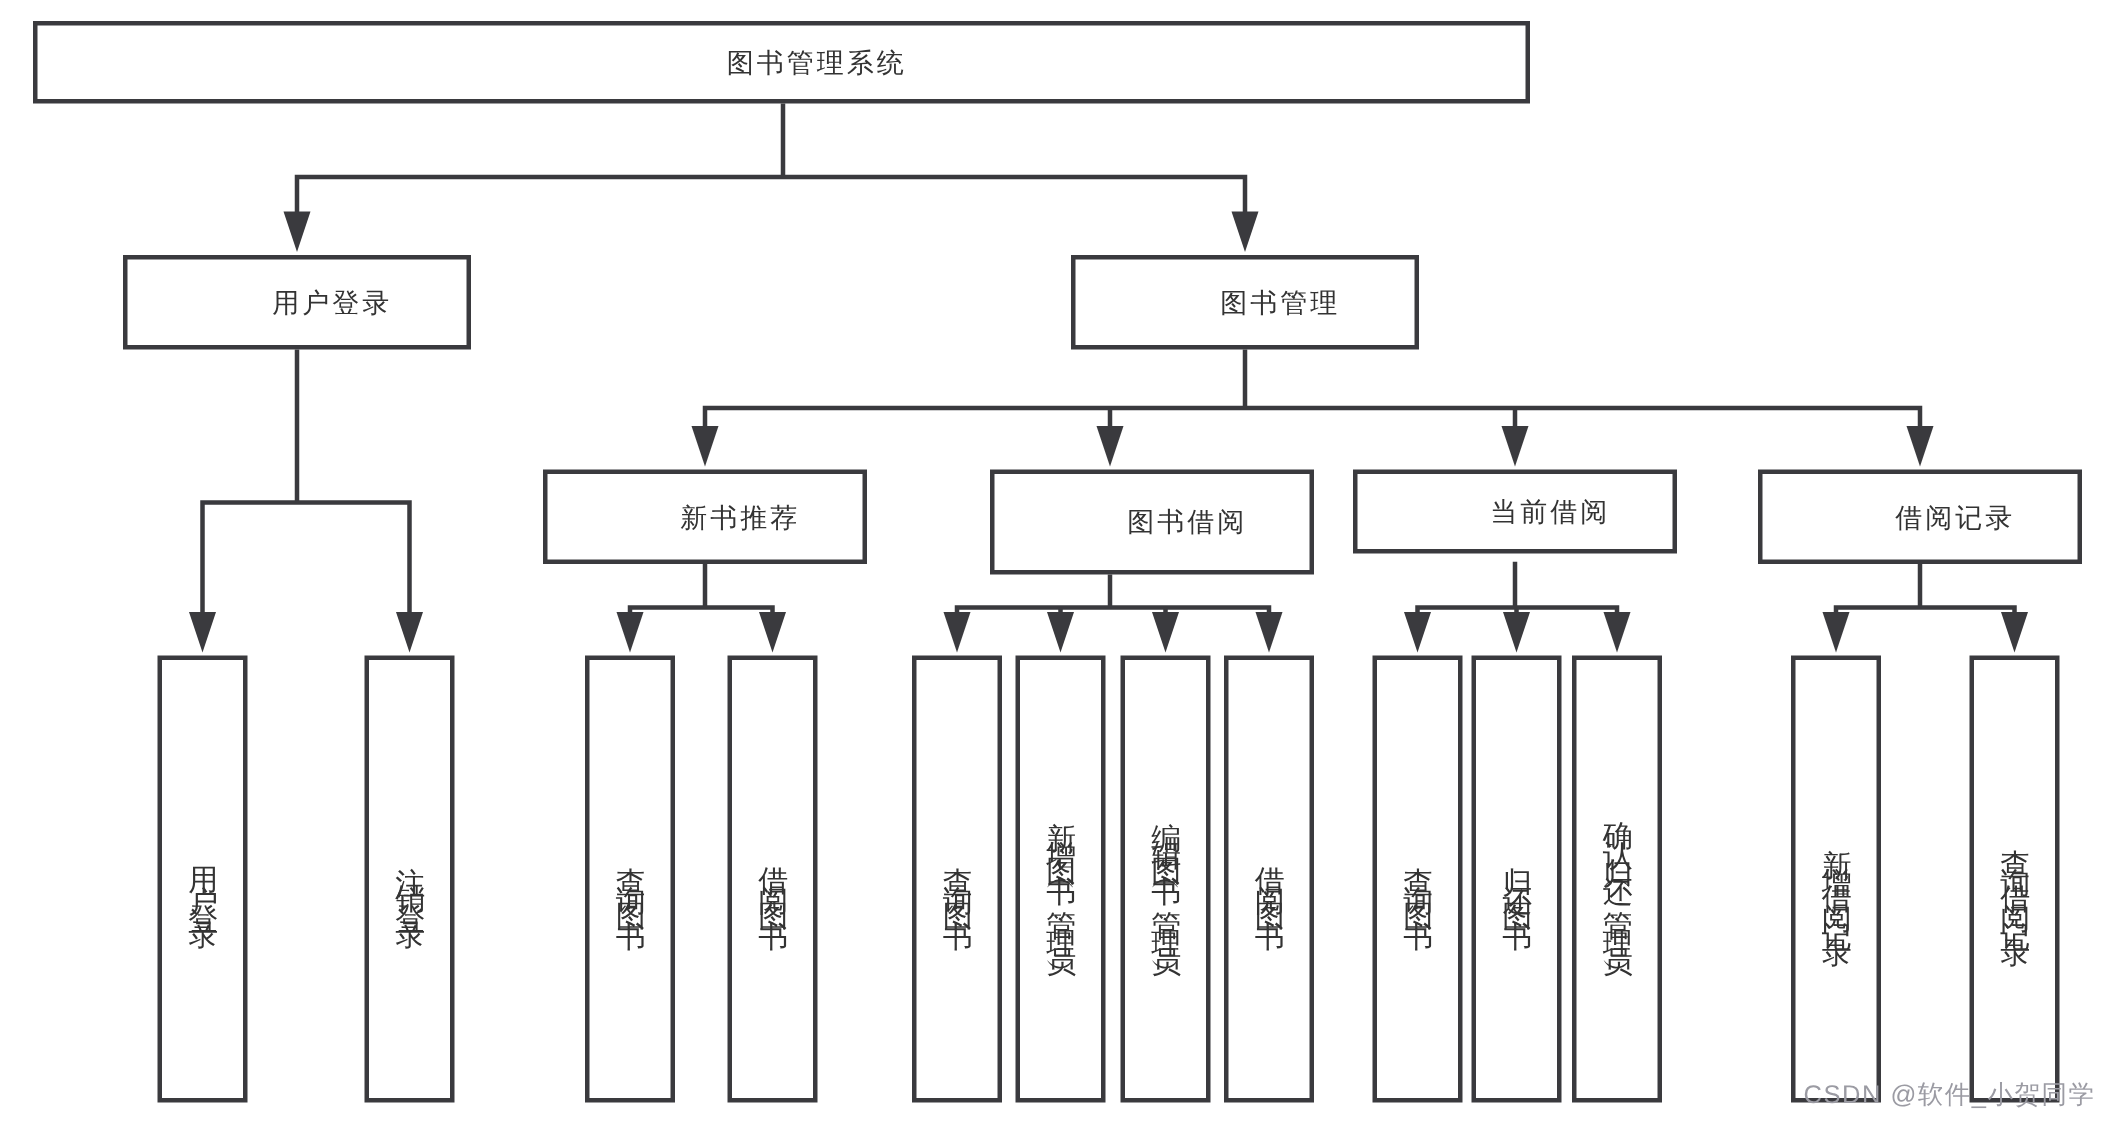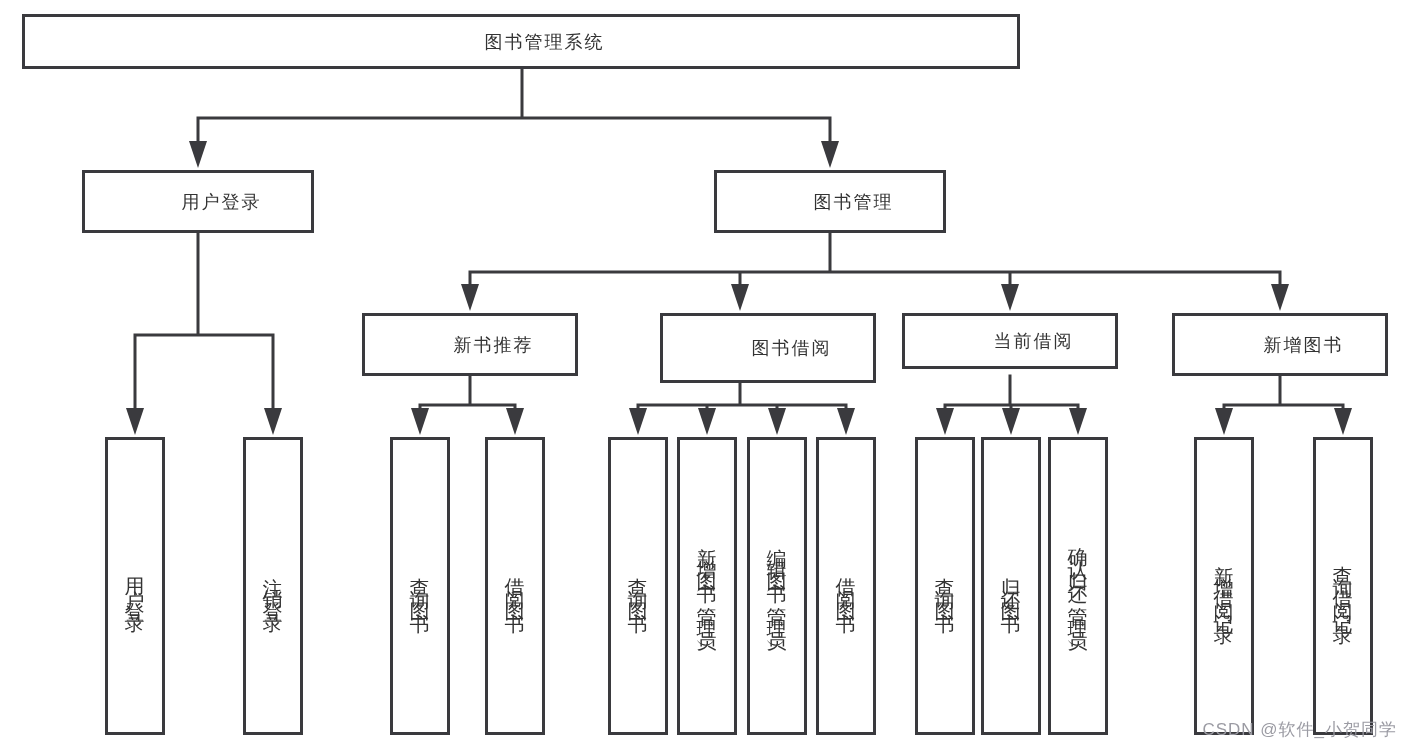--- a/index.html
+++ b/index.html
@@ -103,21 +103,21 @@
   <div class="node h-node" style="left:362px;top:313px;width:216px;height:63px;text-align:center;">
     <span>新书推荐</span>
   </div>
   <div class="node h-node" style="left:632px;top:313px;width:216px;height:70px;margin-left:28px;">
     <span>图书借阅</span>
   </div>
   <div class="node h-node" style="left:902px;top:313px;width:216px;height:56px;">
     <span>当前借阅</span>
   </div>
   <div class="node h-node" style="left:1172px;top:313px;width:216px;height:63px;">
-    <span>新增图书</span>
+    <span>借阅记录</span>
   </div>
 
   <div class="node v-node" style="left:105px;top:437px;width:60px;height:298px;">
     <span>用户登录</span>
   </div>
   <div class="node v-node" style="left:243px;top:437px;width:60px;height:298px;">
     <span>注销登录</span>
   </div>
 
   <div class="node v-node" style="left:390px;top:437px;width:60px;height:298px;">

